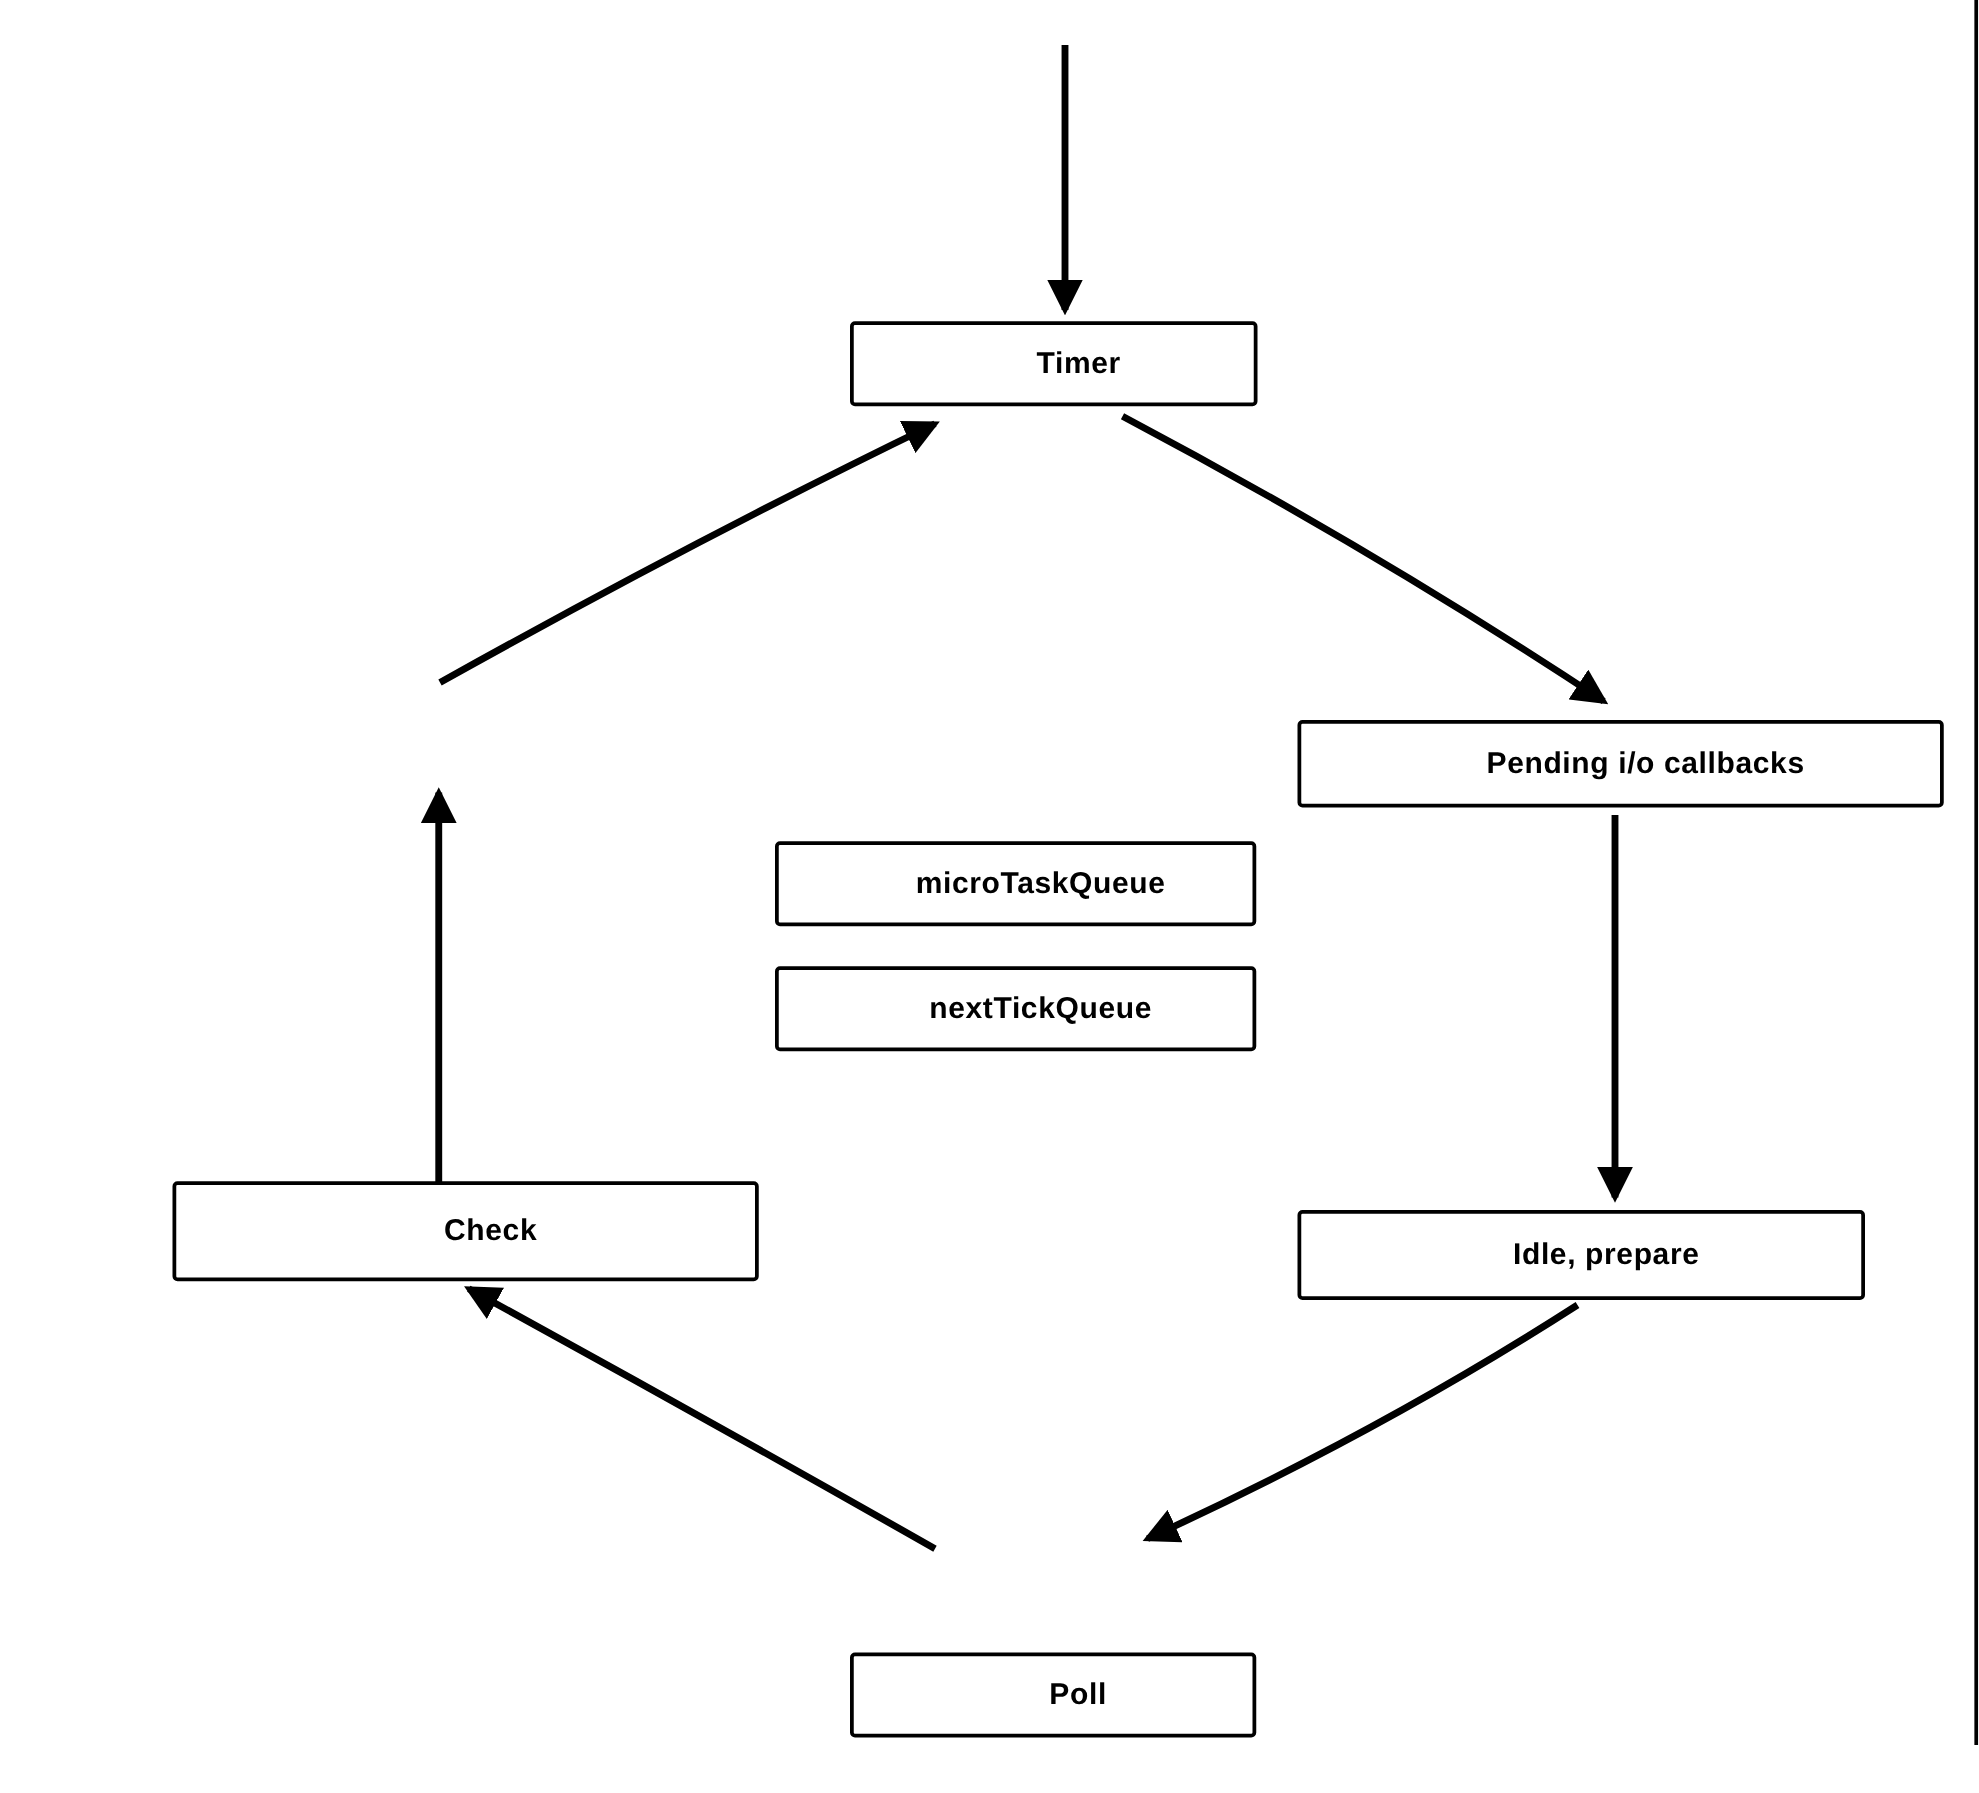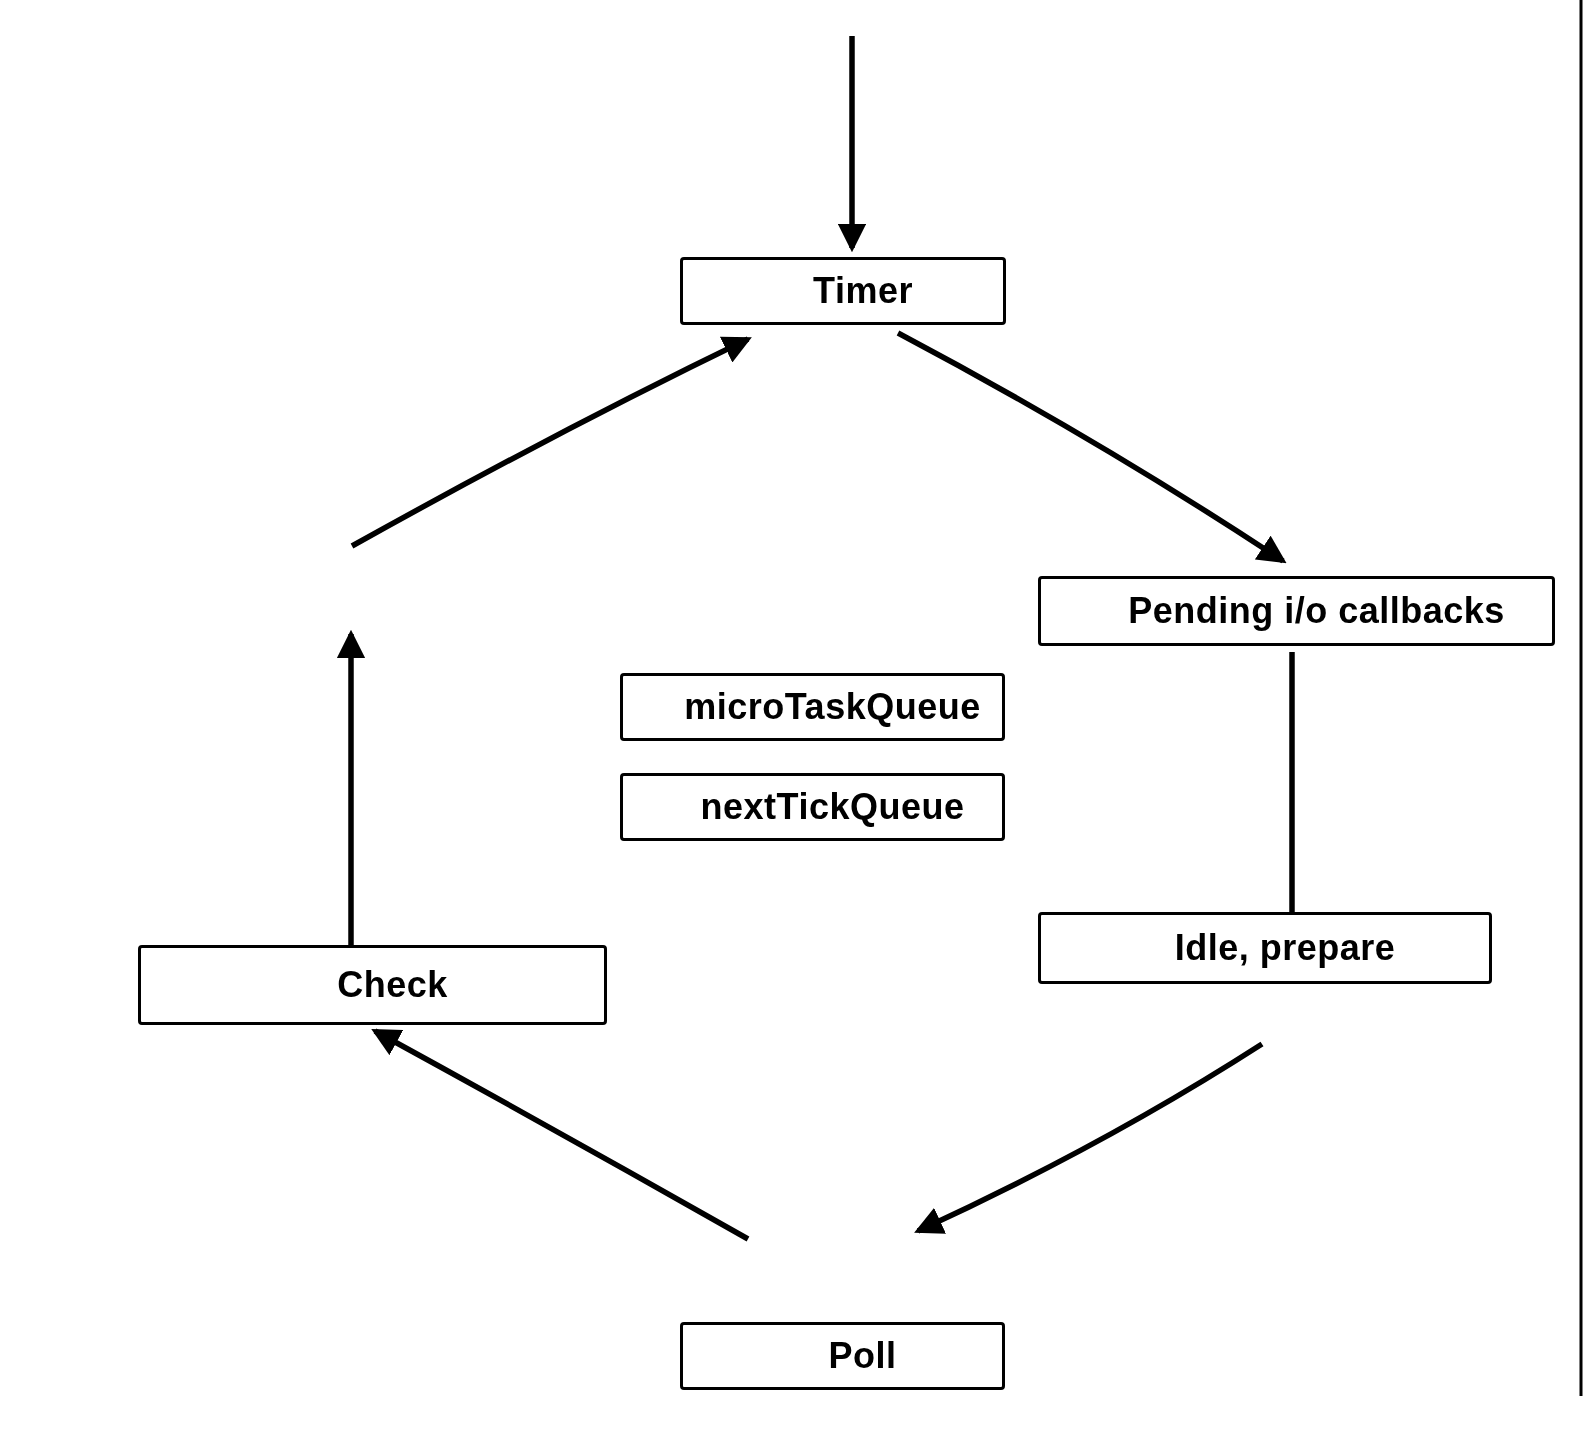--- a/index.html
+++ b/index.html
@@ -25,33 +25,33 @@
   .node {
     position: absolute;
     box-sizing: border-box;
     background: #ffffff;
     border: 3px solid #000000;
     border-radius: 4px;
     display: flex;
     align-items: center;
     justify-content: center;
     font-weight: bold;
-    font-size: 36px;
+    font-size: 24px;
     color: #000000;
     letter-spacing: 0.5px;
     padding-left: 40px;
   }
   
   .node-timer        { left: 680px;  top: 257px;  width: 326px; height: 68px; }
   .node-close        { left: 133px;  top: 552px;  width: 475px; height: 73px; }
   .node-pending      { left: 1038px; top: 576px;  width: 517px; height: 70px; align-items: center; }
   .node-nexttick     { left: 620px;  top: 673px;  width: 385px; height: 68px; }
   .node-microtask    { left: 620px;  top: 773px;  width: 385px; height: 68px; }
   .node-check        { left: 138px;  top: 945px;  width: 469px; height: 80px; }
-  .node-idle         { left: 1038px; top: 912px;  width: 454px; height: 72px; justify-content: center; }
+  .node-idle         { left: 1038px; top: 968px;  width: 454px; height: 72px; justify-content: center; }
   .node-poll         { left: 680px;  top: 1322px; width: 325px; height: 68px; }
 </style>
 </head>
 <body>
 
 <div class="canvas">
 
   <svg class="arrow-layer" viewBox="0 0 1583 1434" xmlns="http://www.w3.org/2000/svg">
     <defs>
       <marker id="arrowhead" viewBox="0 0 10 10" refX="8.5" refY="5" markerWidth="5.2" markerHeight="5.2" orient="auto-start-reverse" markerUnits="strokeWidth">

